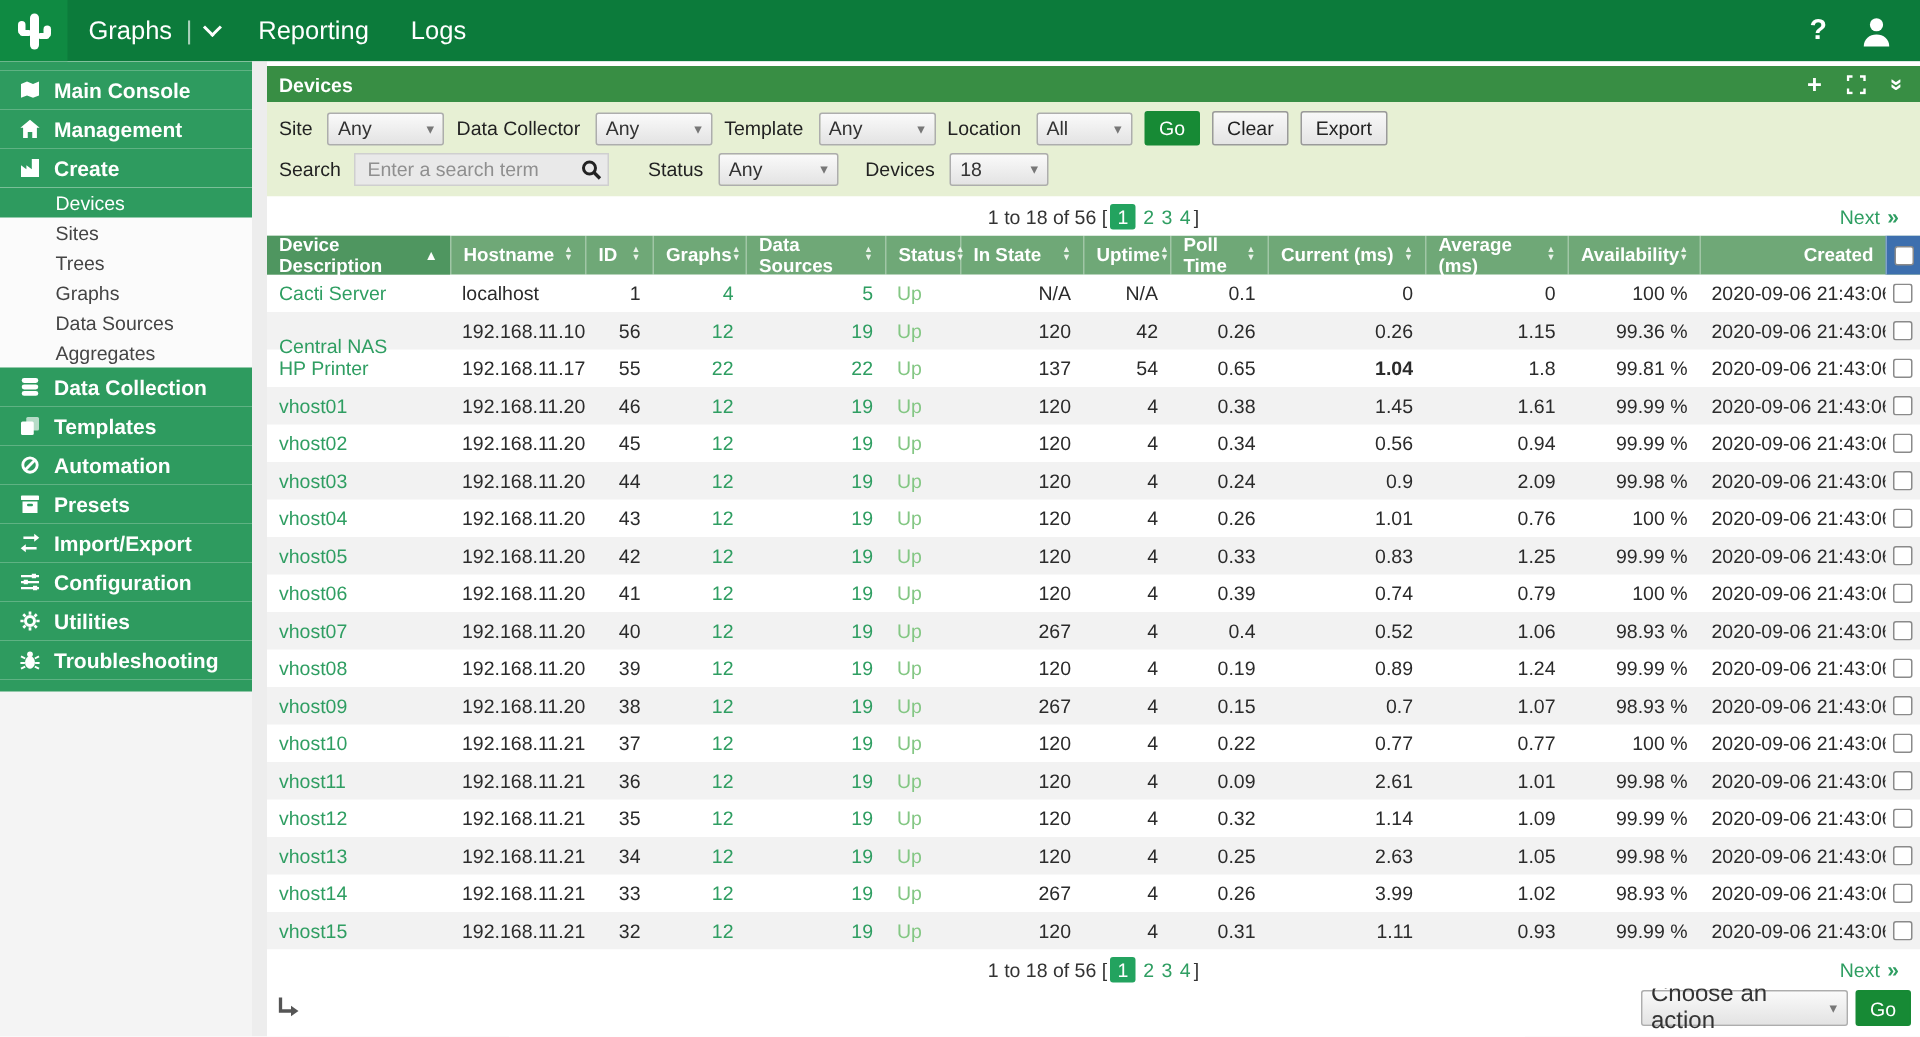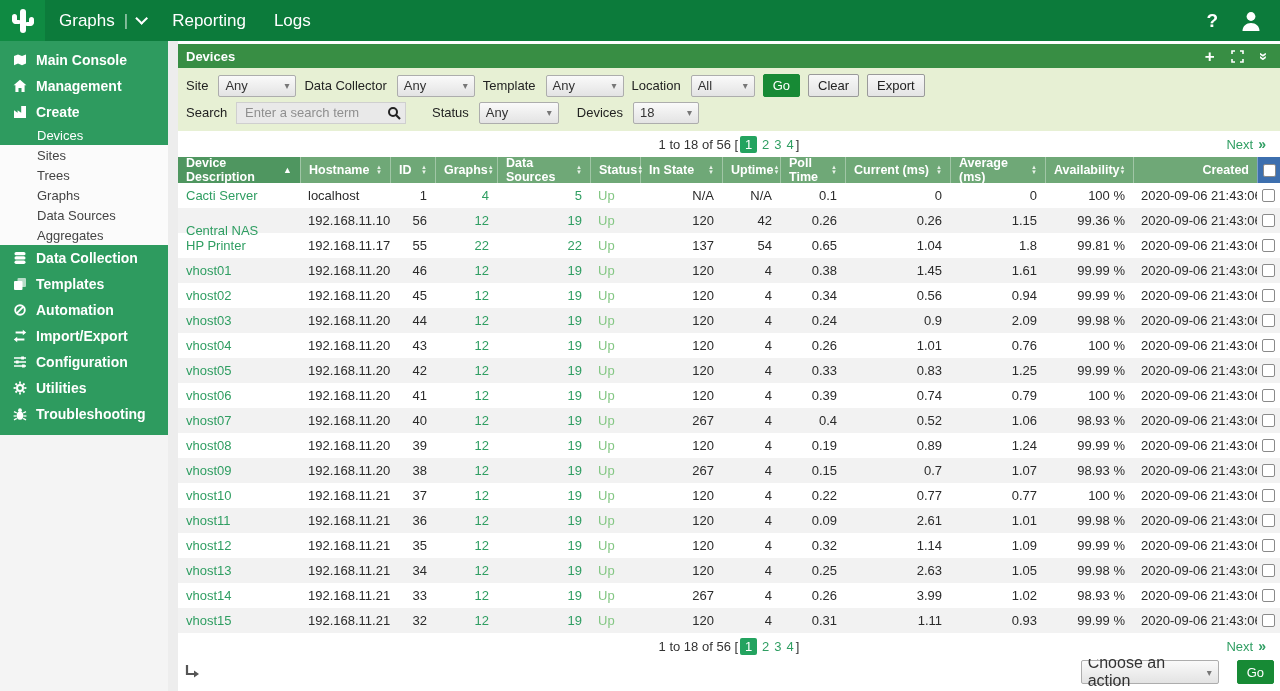--- a/index.html
+++ b/index.html
@@ -79,21 +79,21 @@
   .tbl-row:nth-child(even) { background:var(--c-row-alt); }
   .td { padding:0 8px; white-space:nowrap; overflow:hidden; }
   .td.right { text-align:right; }
   .td.link { color:var(--c-link); cursor:pointer; }
   .td.status { color:var(--c-up); }
   .td.cbcell { display:flex; justify-content:center; padding:0; }
   .cb { appearance:none; -webkit-appearance:none; width:13px; height:13px; border:1px solid #8a8a8a;
     background:#fff; border-radius:2px; cursor:pointer; margin:0; }
 
   .actionbar { flex:1; display:flex; align-items:center; padding:0 6px 6px 6px; }
-  .ab-right { margin-left:auto; display:flex; align-items:center; gap:18px; }
+  .ab-right { margin-left:auto; display:flex; align-items:center; gap:5px; }
 </style>
 </head>
 <body>
 
 <div class="topbar">
   <div class="logo">
     <svg width="24" height="28" viewBox="0 0 24 28">
       <g fill="#fff">
         <rect x="9" y="2" width="6" height="24" rx="3"></rect>
         <rect x="1" y="7" width="5" height="9" rx="2.5"></rect>
@@ -190,20 +190,32 @@
               <circle cx="7" cy="7" r="4.8" fill="none" stroke="#fff" stroke-width="1.9"></circle>
               <line x1="3.4" y1="10.6" x2="10.6" y2="3.4" stroke="#fff" stroke-width="1.9"></line>
             </svg>
           </span>
           <span>Automation</span>
         </div>
         <div class="side-item">
           <span class="icn">
             <svg width="14" height="14" viewBox="0 0 14 14">
               <g fill="#fff">
+                <rect x="1" y="1.4" width="12" height="3" rx=".6"></rect>
+                <path d="M2 5.4h10V13H2z"></path>
+              </g>
+              <rect x="5" y="6.8" width="4" height="1.7" rx=".8" fill="#2e9b5f"></rect>
+            </svg>
+          </span>
+          <span>Presets</span>
+        </div>
+        <div class="side-item">
+          <span class="icn">
+            <svg width="14" height="14" viewBox="0 0 14 14">
+              <g fill="#fff">
                 <path d="M9.8.8l3.4 2.7-3.4 2.7V4.4H2.6V2.6h7.2z"></path>
                 <path d="M4.2 7.8L.8 10.5l3.4 2.7v-1.8h7.2V9.6H4.2z"></path>
               </g>
             </svg>
           </span>
           <span>Import/Export</span>
         </div>
         <div class="side-item">
           <span class="icn">
             <svg width="14" height="14" viewBox="0 0 14 14">
@@ -470,21 +482,21 @@
         <div class="tbl-row">
           <div class="td link" style="width: 122px;">HP Printer</div>
           <div class="td" style="width: 90px;">192.168.11.174</div>
           <div class="td right" style="width: 45px;">55</div>
           <div class="td right link" style="width: 62px;">22</div>
           <div class="td right link" style="width: 93px;">22</div>
           <div class="td status" style="width: 50px;">Up</div>
           <div class="td right" style="width: 82px;">137</div>
           <div class="td right" style="width: 58px;">54</div>
           <div class="td right" style="width: 65px;">0.65</div>
-          <div class="td right" style="width: 105px;">1.04</div>
+          <div class="td right" style="width: 105px; font-weight: bold;">1.04</div>
           <div class="td right" style="width: 95px;">1.8</div>
           <div class="td right" style="width: 88px;">99.81 %</div>
           <div class="td right" style="width: 124px;">2020-09-06 21:43:06</div>
           <div class="td cbcell" style="width: 23px;">
             <input type="checkbox" class="cb" style="">
           </div>
         </div>
         <div class="tbl-row">
           <div class="td link" style="width: 122px;">vhost01</div>
           <div class="td" style="width: 90px;">192.168.11.201</div>

